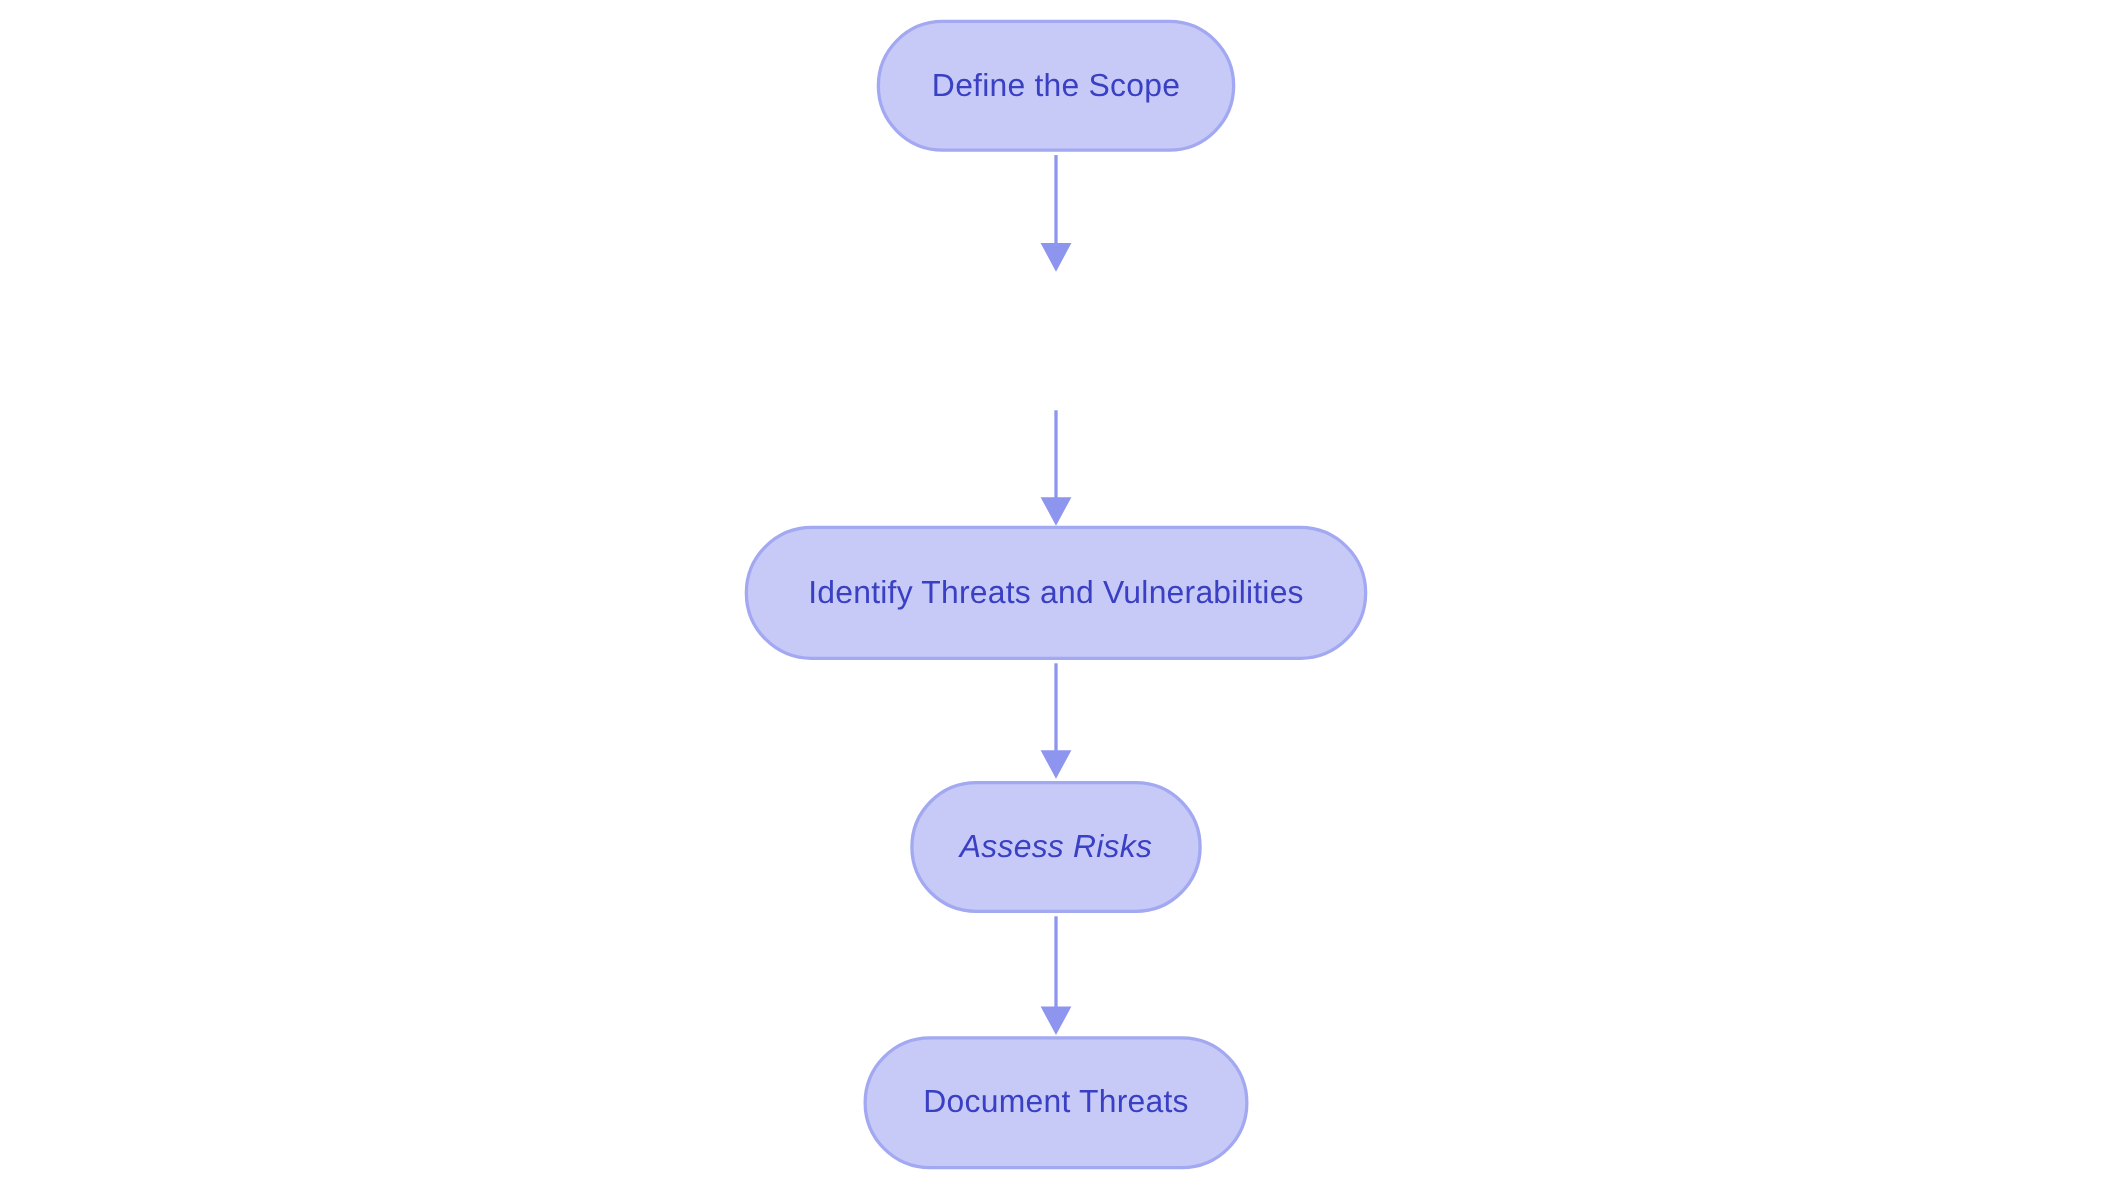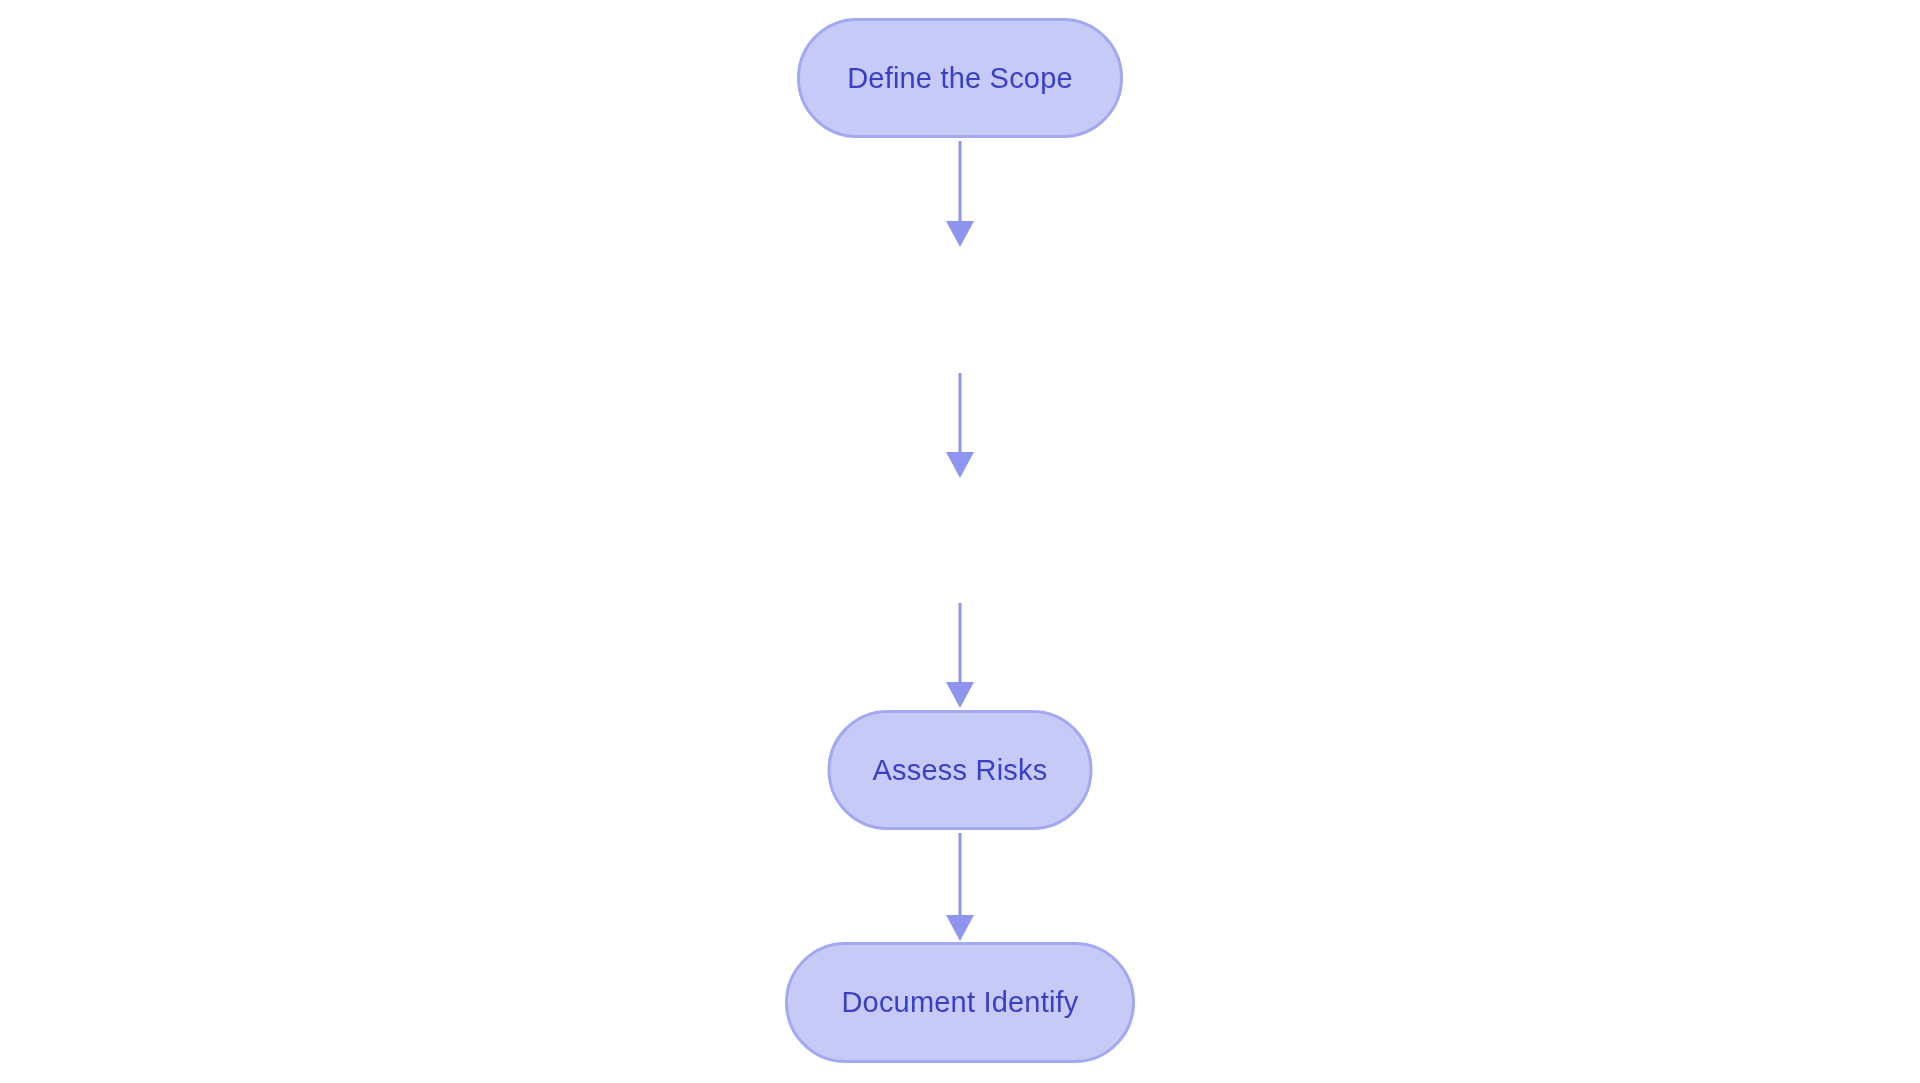--- a/index.html
+++ b/index.html
@@ -31,21 +31,21 @@
       align-items: center;
       justify-content: center;
       color: var(--text-color);
       font-size: 29px;
       letter-spacing: 0.2px;
       white-space: nowrap;
     }
     .node-1 { top: 18px;  width: 326px; height: 120px; }
     .node-2 { top: 248px; width: 285px; height: 122px; }
     .node-3 { top: 478px; width: 566px; height: 122px; }
-    .node-4 { top: 710px; width: 265px; height: 120px; }
+    .node-4 { top: 710px; width: 265px; height: 120px; font-style: italic; }
     .node-5 { top: 942px; width: 350px; height: 121px; }
 
     .arrow {
       position: absolute;
       left: 960px;
       transform: translateX(-50%);
       width: 30px;
     }
     .arrow-1 { top: 141px; height: 106px; }
     .arrow-2 { top: 373px; height: 105px; }
@@ -85,32 +85,35 @@
     <div class="shaft"></div>
     <div class="head"></div>
   </div>
 
 
   <div class="arrow arrow-2">
     <div class="shaft"></div>
     <div class="head"></div>
   </div>
 
+  <div class="node node-3">
+    <span>Identify Threats and Vulnerabilities</span>
+  </div>
 
   <div class="arrow arrow-3">
     <div class="shaft"></div>
     <div class="head"></div>
   </div>
 
   <div class="node node-4">
     <span>Assess Risks</span>
   </div>
 
   <div class="arrow arrow-4">
     <div class="shaft"></div>
     <div class="head"></div>
   </div>
 
   <div class="node node-5">
-    <span>Document Identify</span>
+    <span>Document Threats</span>
   </div>
 
 </div>
 
 </body></html>

